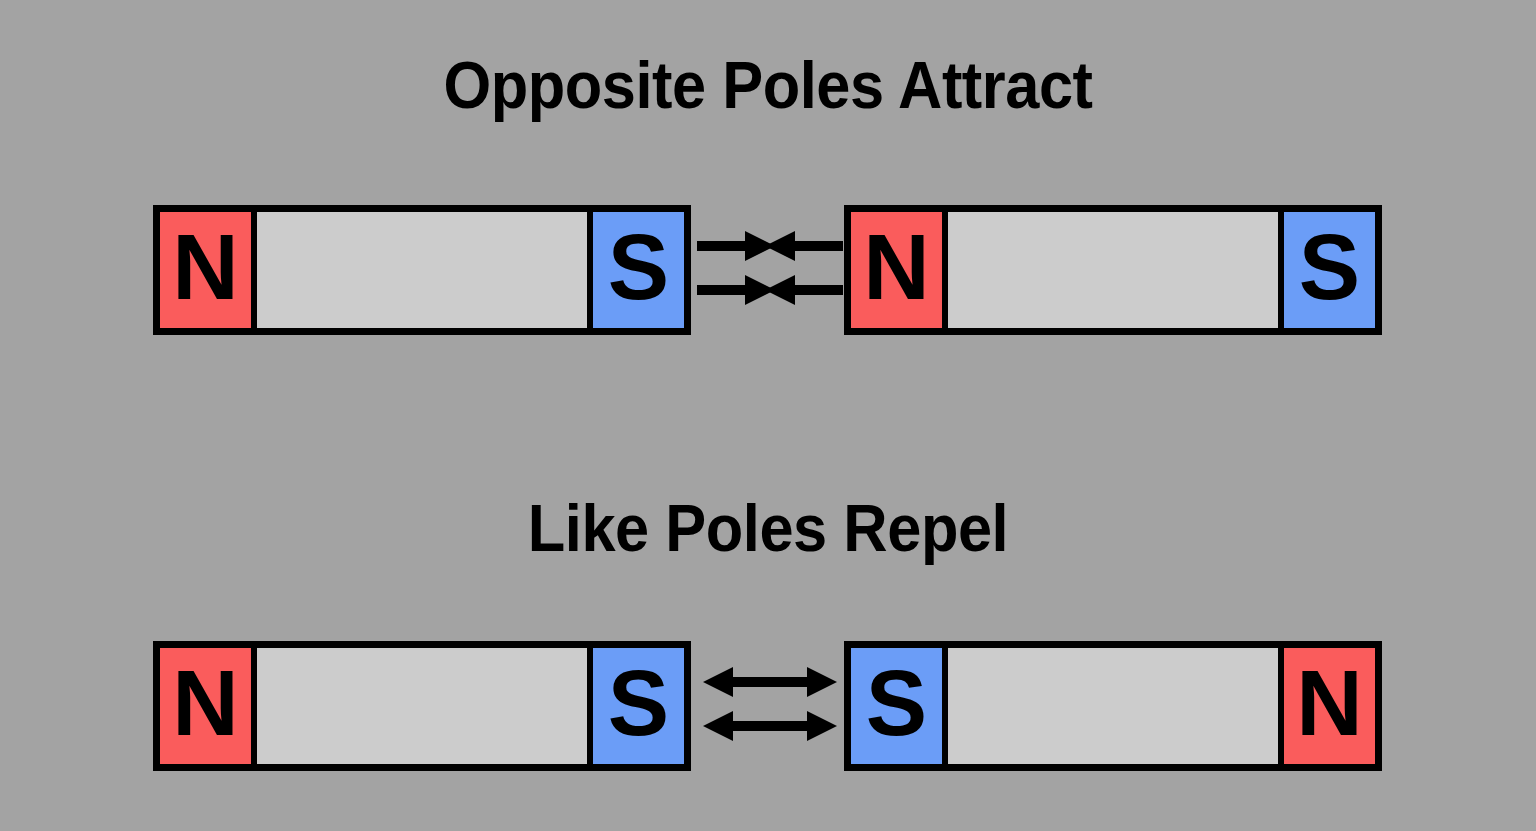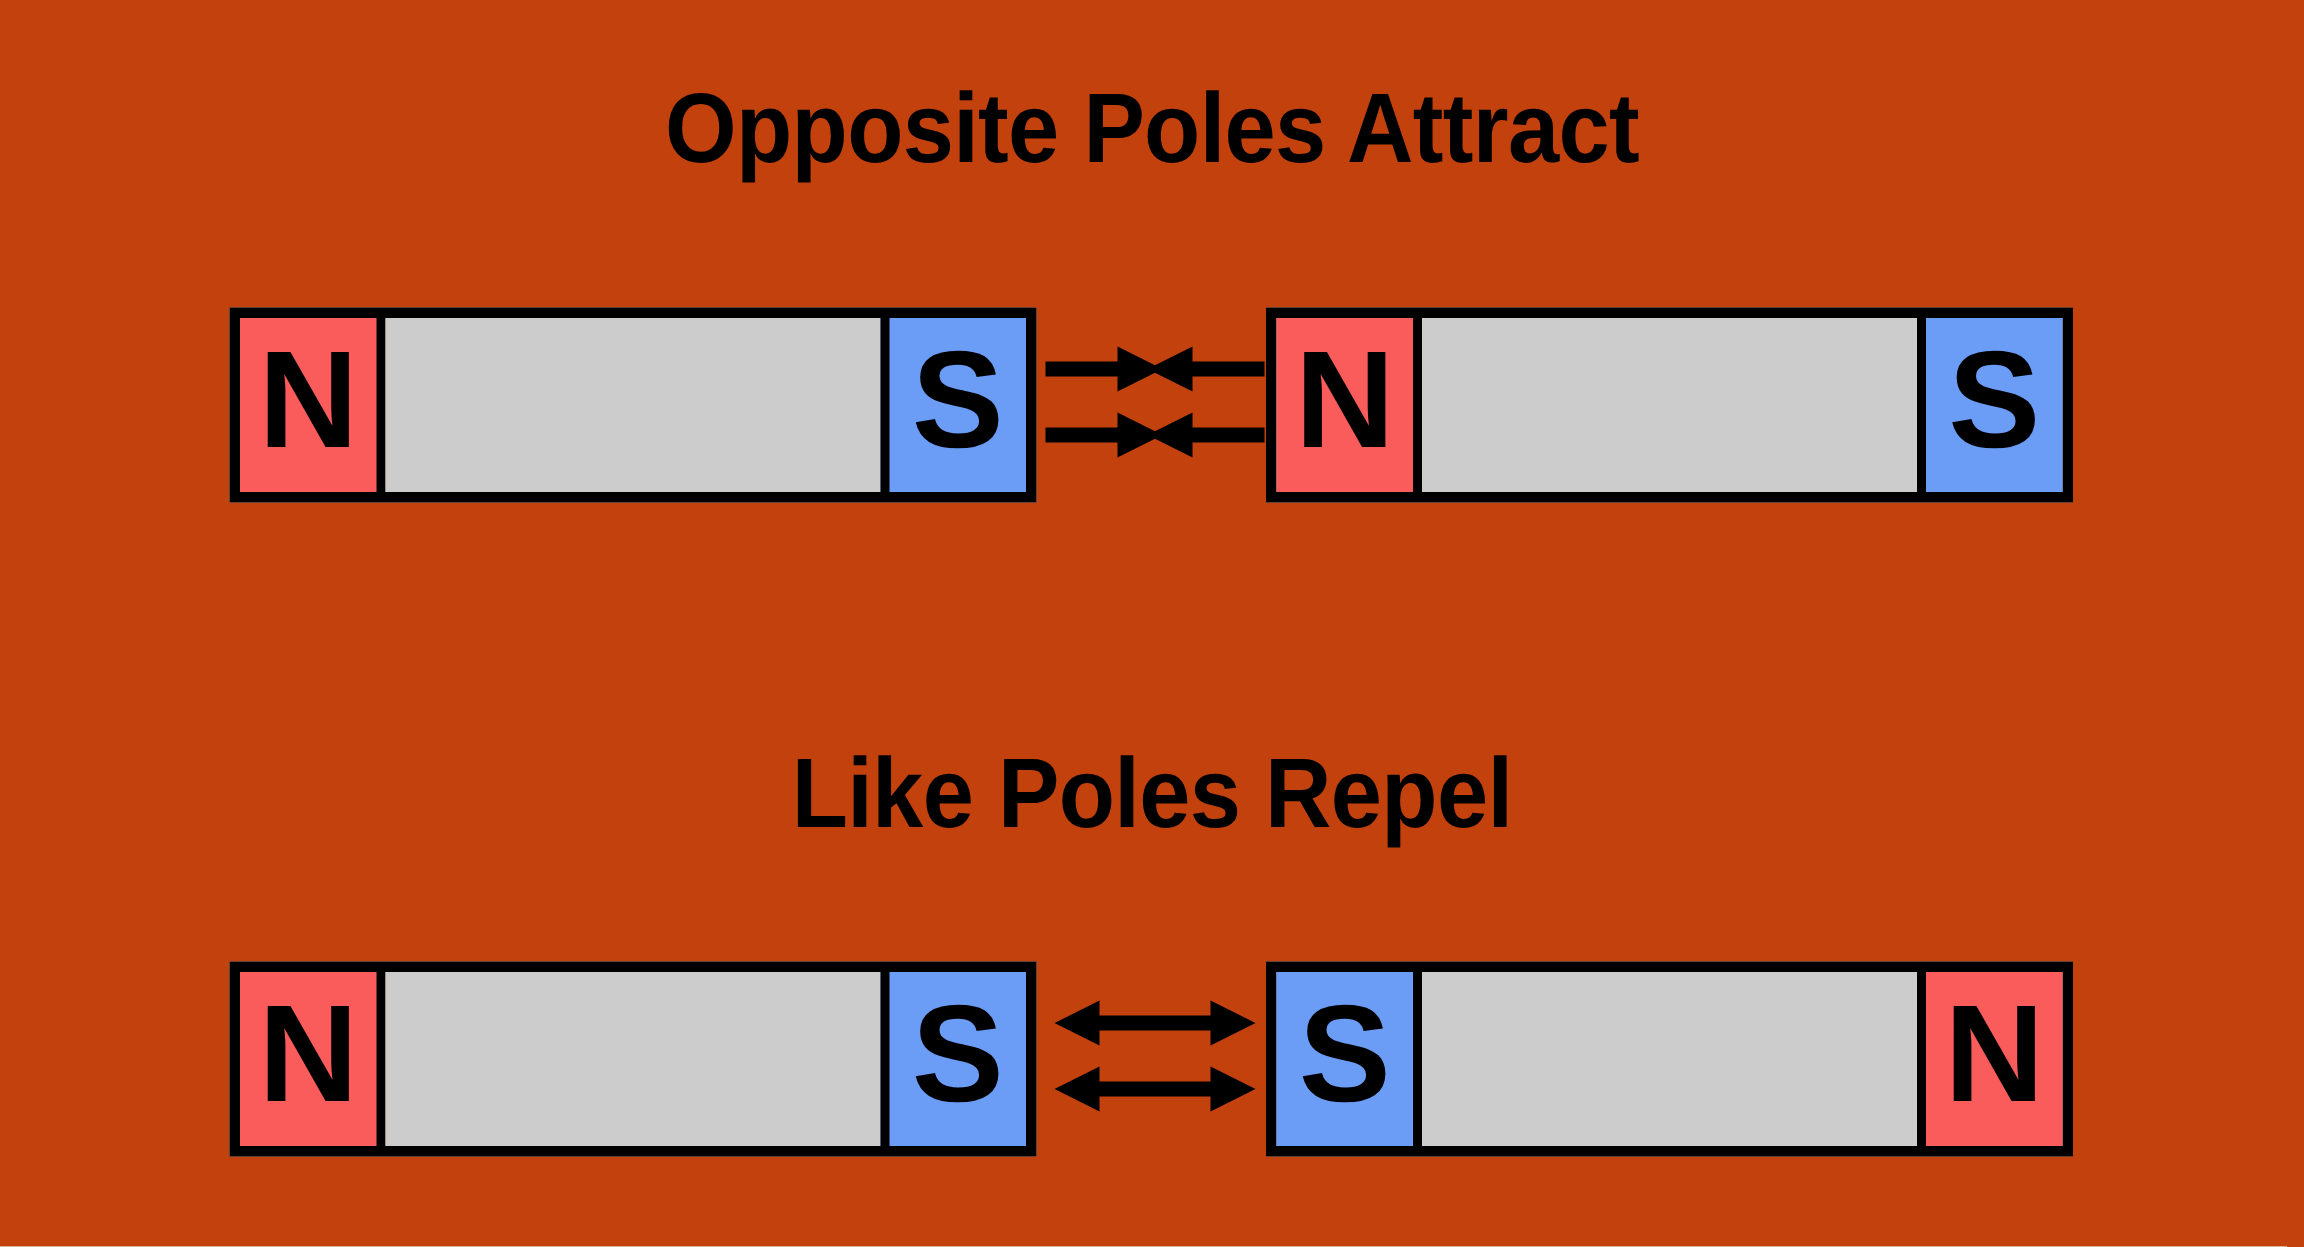--- a/index.html
+++ b/index.html
@@ -12,21 +12,21 @@
     height: 831px;
     overflow: hidden;
     font-family: "Liberation Sans", sans-serif;
     position: relative;
   }
 
   .canvas {
     position: relative;
     width: 1536px;
     height: 831px;
-    background: #c2410c;
+    background: #a3a3a3;
   }
 
   
   .diagram-title {
     position: absolute;
     left: 0;
     width: 1536px;
     text-align: center;
     color: #000000;
     font-family: "Liberation Sans", sans-serif;

